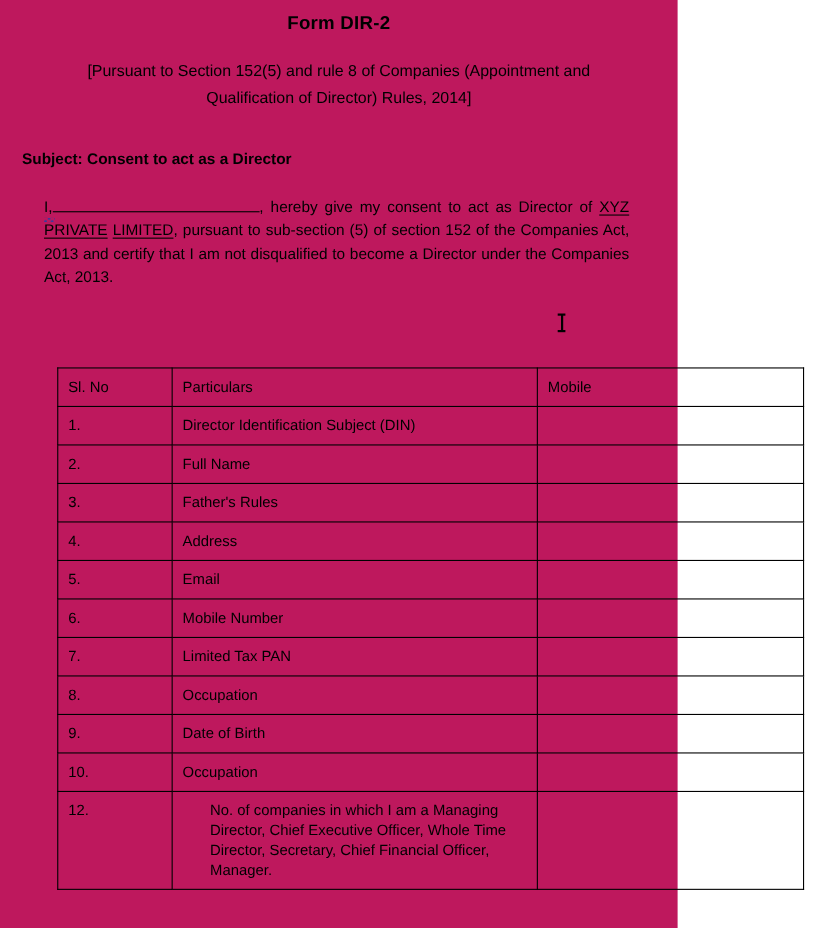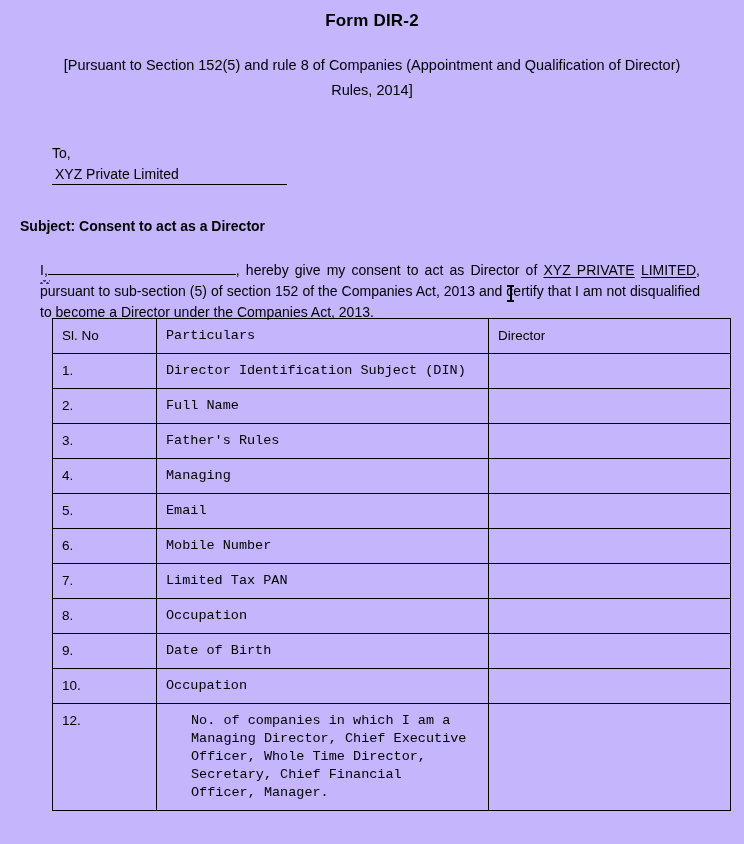--- a/index.html
+++ b/index.html
@@ -10,24 +10,24 @@
   body {
     width: 744px;
     height: 844px;
     font-family: "Liberation Sans", sans-serif;
     color: #000000;
     position: relative;
     overflow: hidden;
   }
 
   .page {
-    width: 744px;
+    width: 616px;
     height: 844px;
     position: relative;
-    background: #c4b5fd;
+    background: #be185d;
   }
 
   
   .doc-title {
     text-align: center;
     font-size: 17px;
     font-weight: bold;
     margin: 0;
     padding-top: 11px;
     letter-spacing: 0.2px;
@@ -145,99 +145,95 @@
     top: 16px;
     width: 7px;
     height: 1.6px;
     background: #000;
   }
 
   
   .table-wrap {
     position: absolute;
     left: 52px;
-    top: 318px;
+    top: 334px;
     width: 648px;
   }
   table.form-table {
     border-collapse: collapse;
     width: 648px;
     table-layout: fixed;
     font-size: 13.5px;
   }
   table.form-table td {
     border: 1px solid #000000;
     padding: 8px 0 8px 9px;
     vertical-align: top;
     line-height: 18px;
     height: 17px;
   }
   table.form-table td.col-sl { width: 94px; }
-  table.form-table td.col-particulars { width: 322px; font-family: Liberation Mono, monospace; }
+  table.form-table td.col-particulars { width: 322px; }
   table.form-table td.col-details { width: 232px; }
   table.form-table tr.tall-row td {
     height: 71px;
   }
   table.form-table tr.tall-row td.col-particulars {
     padding-right: 14px;
     padding-left: 34px;
   }
 </style>
 </head>
 <body>
 
 <div class="page">
 
   <h1 class="doc-title">Form DIR-2</h1>
 
   <p class="doc-subtitle">[Pursuant to Section 152(5) and rule 8 of Companies (Appointment and Qualification of Director) Rules, 2014]</p>
 
-  <div class="addressee-block">
-    <span class="addressee-to">To,</span>
-    <span class="addressee-name-wrap">XYZ Private Limited</span>
-  </div>
 
   <p class="subject-line">Subject: Consent to act as a Director</p>
 
   <p class="body-para">
     <span class="squiggle">I,</span><span class="blank-field"></span><span>, hereby give my consent to act as Director of </span><span class="u-line">XYZ PRIVATE</span> <span class="u-line">LIMITED</span><span>, pursuant to sub-section (5) of section 152 of the Companies Act, 2013 and certify that I am not disqualified to become a Director under the Companies Act, 2013.</span>
   </p>
 
   <div class="text-cursor">
     <div class="cap-top"></div>
     <div class="stem"></div>
     <div class="cap-bot"></div>
   </div>
 
   <div class="table-wrap">
     <table class="form-table">
       <tbody>
         <tr>
           <td class="col-sl">Sl. No</td>
           <td class="col-particulars">Particulars</td>
-          <td class="col-details">Director</td>
+          <td class="col-details">Mobile</td>
         </tr>
         <tr>
           <td class="col-sl">1.</td>
           <td class="col-particulars">Director Identification Subject (DIN)</td>
           <td class="col-details"></td>
         </tr>
         <tr>
           <td class="col-sl">2.</td>
           <td class="col-particulars">Full Name</td>
           <td class="col-details"></td>
         </tr>
         <tr>
           <td class="col-sl">3.</td>
           <td class="col-particulars">Father's Rules</td>
           <td class="col-details"></td>
         </tr>
         <tr>
           <td class="col-sl">4.</td>
-          <td class="col-particulars">Managing</td>
+          <td class="col-particulars">Address</td>
           <td class="col-details"></td>
         </tr>
         <tr>
           <td class="col-sl">5.</td>
           <td class="col-particulars">Email</td>
           <td class="col-details"></td>
         </tr>
         <tr>
           <td class="col-sl">6.</td>
           <td class="col-particulars">Mobile Number</td>

